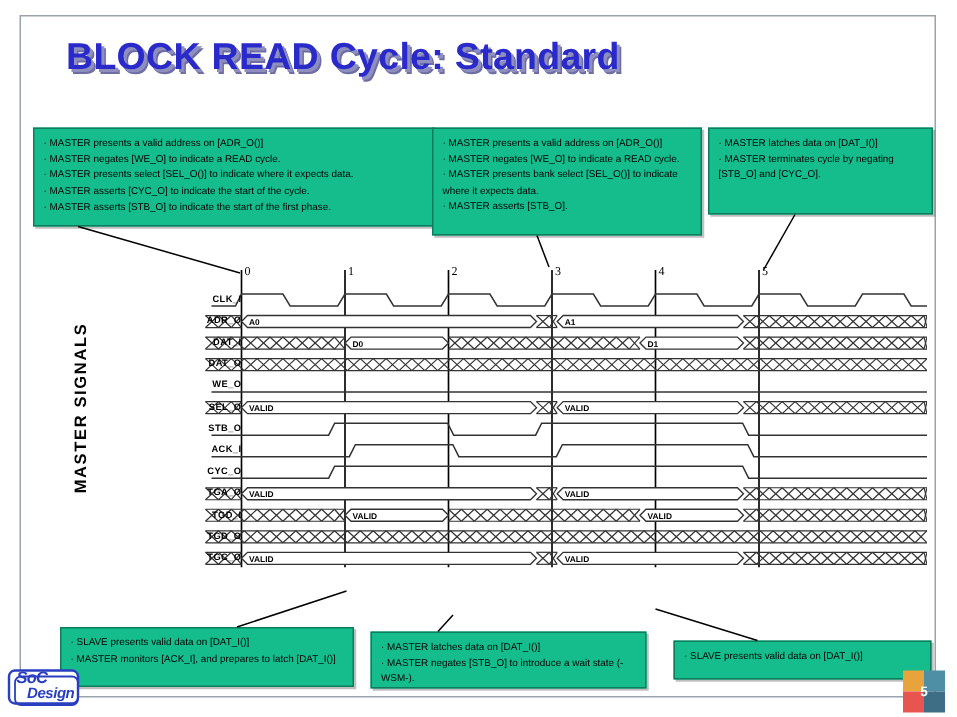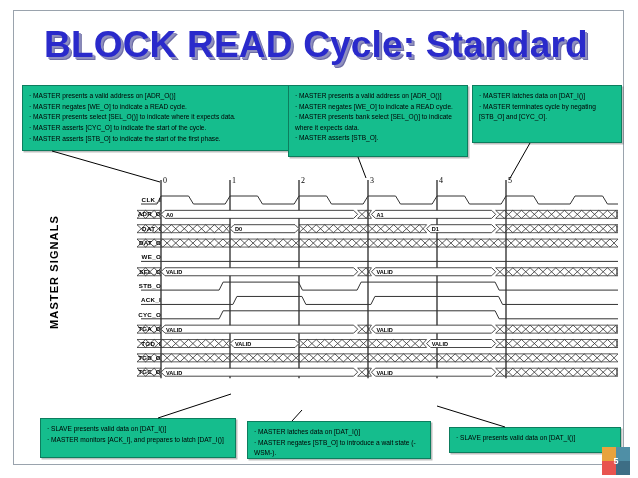--- a/index.html
+++ b/index.html
@@ -5,21 +5,21 @@
   html,body{margin:0;padding:0;background:#ffffff;}
   body{width:638px;height:478px;overflow:hidden;font-family:"Liberation Sans",sans-serif;}
   #slide{position:relative;width:638px;height:478px;background:#ffffff;}
 
   
   #frame{position:absolute;left:13px;top:10px;width:611px;height:455px;border:1px solid #9aa3ad;box-sizing:border-box;}
 
   
   #title{
     position:absolute;left:44px;top:24px;width:540px;height:42px;
-    font-size:37px;font-weight:bold;letter-spacing:0.2px;
+    font-size:25px;font-weight:bold;letter-spacing:0.2px;
     color:#2A2ACB;
     text-shadow:2px 2px 0 #8f8fbf, 3px 3px 0 #6e6ea5;
     white-space:nowrap;
   }
 
   
   .callout{
     position:absolute;background:#15BD8D;border:1px solid #0d7d5e;
     color:#000;font-size:6.6px;line-height:1.55;
     box-sizing:border-box;padding:5px 6px 4px 6px;
@@ -763,20 +763,28 @@
         <div class="siglabel" style="top: 116.1px;">STB_O</div>
         <div class="siglabel" style="top: 130.45px;">ACK_I</div>
         <div class="siglabel" style="top: 144.8px;">CYC_O</div>
         <div class="siglabel" style="top: 159.15px;">TGA_O</div>
         <div class="siglabel" style="top: 173.5px;">TGD_I</div>
         <div class="siglabel" style="top: 187.85px;">TGD_O</div>
         <div class="siglabel" style="top: 202.2px;">TGC_O</div>
       </div>
   <div class="cyclenum" style="left: 143px; top: 10px;">0</div><div class="cyclenum" style="left: 212px; top: 10px;">1</div><div class="cyclenum" style="left: 281px; top: 10px;">2</div><div class="cyclenum" style="left: 350px; top: 10px;">3</div><div class="cyclenum" style="left: 419px; top: 10px;">4</div><div class="cyclenum" style="left: 488px; top: 10px;">5</div></div>
 
+  <div id="logo">
+    <svg width="54" height="30">
+      <rect x="2" y="3" width="46" height="22" rx="4" fill="#ffffff" stroke="#2A3FC0" stroke-width="1.6"></rect>
+      <rect x="6" y="7" width="42" height="19" rx="4" fill="none" stroke="#2A3FC0" stroke-width="1.2"></rect>
+    </svg>
+    <div id="logotext1">SoC</div>
+    <div id="logotext2">Design</div>
+  </div>
 
   <div id="pagebox">
     <div class="pq" id="pq1"></div>
     <div class="pq" id="pq2"></div>
     <div class="pq" id="pq3"></div>
     <div class="pq" id="pq4"></div>
     <div id="pagenum">5</div>
   </div>
 </div>
 

